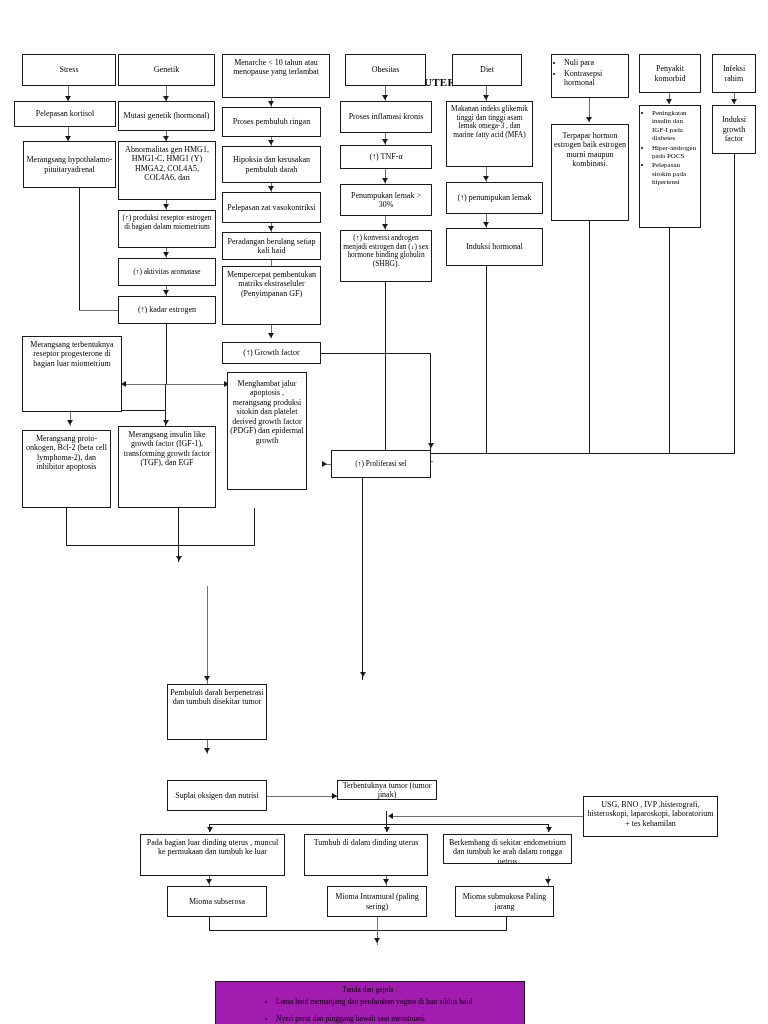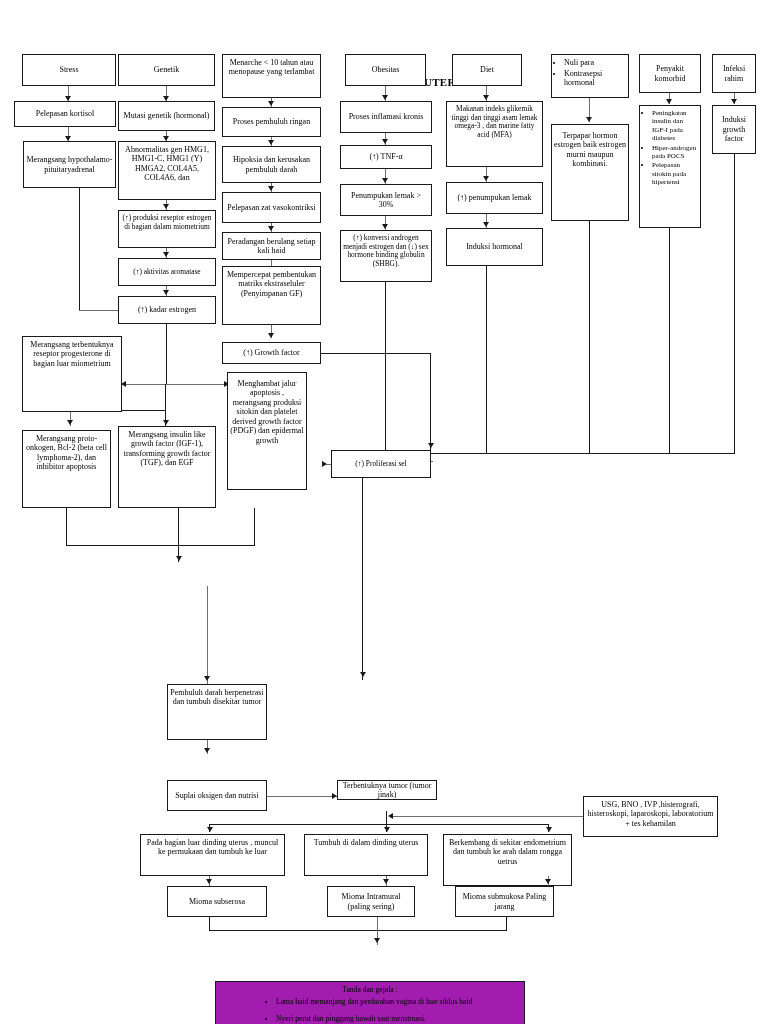--- a/index.html
+++ b/index.html
@@ -105,21 +105,21 @@
 
   <div class="ln hr" style="left:126px;top:384px;width:103px;"></div>
   <div class="ar left" style="left:121px;top:381px;"></div>
   <div class="ar right" style="left:224px;top:381px;"></div>
 
   <div class="lnk vrk" style="left:119px;top:410px;height:2px;"></div>
   <div class="lnk hrk" style="left:119px;top:410px;width:47px;"></div>
   <div class="lnk vrk" style="left:165px;top:384px;height:42px;"></div>
   <div class="ar down" style="left:163px;top:420px;"></div>
 
-  <div class="box fs8" style="left:222px;top:54px;width:99px;height:44px;">
+  <div class="box fs8" style="left:222px;top:54px;width:108px;height:44px;">
       <span class="tx">Menarche &lt; 10 tahun atau menopause yang terlambat</span>
     </div>
   <div class="ln vr" style="left:271px;top:98px;height:9px;"></div>
   <div class="ar down" style="left:268px;top:101px;"></div>
   <div class="box mid fs8" style="left:222px;top:107px;width:99px;height:30px;">
       <span class="tx">Proses pembuluh ringan</span>
     </div>
   <div class="ln vr" style="left:271px;top:137px;height:9px;"></div>
   <div class="ar down" style="left:268px;top:140px;"></div>
   <div class="box mid fs8" style="left:222px;top:146px;width:99px;height:37px;">
@@ -173,21 +173,21 @@
       <span class="tx">(↑) konversi androgen menjadi estrogen dan (↓) sex hormone binding globulin (SHBG).</span>
     </div>
   <div class="lnk vrk" style="left:385px;top:282px;height:172px;"></div>
   <div class="lnk hrk" style="left:385px;top:453px;width:48px;"></div>
 
   <div class="box mid fs8" style="left:452px;top:54px;width:70px;height:32px;">
       <span class="tx">Diet</span>
     </div>
   <div class="ln vr" style="left:486px;top:86px;height:15px;"></div>
   <div class="ar down" style="left:483px;top:95px;"></div>
-  <div class="box fs75" style="left:446px;top:101px;width:97px;height:66px;">
+  <div class="box fs75" style="left:446px;top:101px;width:87px;height:66px;">
       <span class="tx">Makanan indeks glikemik tinggi dan tinggi asam lemak omega-3 , dan marine fatty acid (MFA)</span>
     </div>
   <div class="ln vr" style="left:486px;top:167px;height:15px;"></div>
   <div class="ar down" style="left:483px;top:176px;"></div>
   <div class="box mid fs8" style="left:446px;top:182px;width:97px;height:32px;">
       <span class="tx">(↑) penumpukan lemak</span>
     </div>
   <div class="ln vr" style="left:486px;top:214px;height:14px;"></div>
   <div class="ar down" style="left:483px;top:222px;"></div>
   <div class="box mid fs8" style="left:446px;top:228px;width:97px;height:38px;">
@@ -304,35 +304,35 @@
   <div class="ar down" style="left:384px;top:827px;"></div>
   <div class="lnk vrk" style="left:548px;top:824px;height:8px;"></div>
   <div class="ar down" style="left:546px;top:827px;"></div>
 
   <div class="box fs8" style="left:140px;top:834px;width:145px;height:42px;">
       <span class="tx">Pada bagian luar dinding uterus , muncul ke permukaan dan tumbuh ke luar</span>
     </div>
   <div class="box fs8" style="left:304px;top:834px;width:124px;height:42px;">
       <span class="tx">Tumbuh di dalam dinding uterus</span>
     </div>
-  <div class="box fs8" style="left:443px;top:834px;width:129px;height:52px;">
+  <div class="box fs8" style="left:443px;top:834px;width:129px;height:30px;">
       <span class="tx">Berkembang di sekitar endometrium dan tumbuh ke arah dalam rongga uetrus</span>
     </div>
 
   <div class="ln vr" style="left:209px;top:876px;height:10px;"></div>
   <div class="ar down" style="left:206px;top:879px;"></div>
   <div class="ln vr" style="left:386px;top:876px;height:10px;"></div>
   <div class="ar down" style="left:383px;top:879px;"></div>
   <div class="ln vr" style="left:548px;top:876px;height:10px;"></div>
   <div class="ar down" style="left:545px;top:879px;"></div>
 
   <div class="box mid fs8" style="left:167px;top:886px;width:100px;height:31px;">
       <span class="tx">Mioma subserosa</span>
     </div>
-  <div class="box mid fs8" style="left:327px;top:886px;width:88px;height:31px;">
+  <div class="box mid fs8" style="left:327px;top:886px;width:100px;height:31px;">
       <span class="tx">Mioma Intramural (paling sering)</span>
     </div>
   <div class="box mid fs8" style="left:455px;top:886px;width:99px;height:31px;">
       <span class="tx">Mioma submukosa Paling jarang</span>
     </div>
 
   <div class="lnk vrk" style="left:209px;top:917px;height:14px;"></div>
   <div class="lnk vrk" style="left:506px;top:917px;height:14px;"></div>
   <div class="lnk hrk" style="left:209px;top:930px;width:298px;"></div>
   <div class="ln vr" style="left:377px;top:917px;height:28px;"></div>

